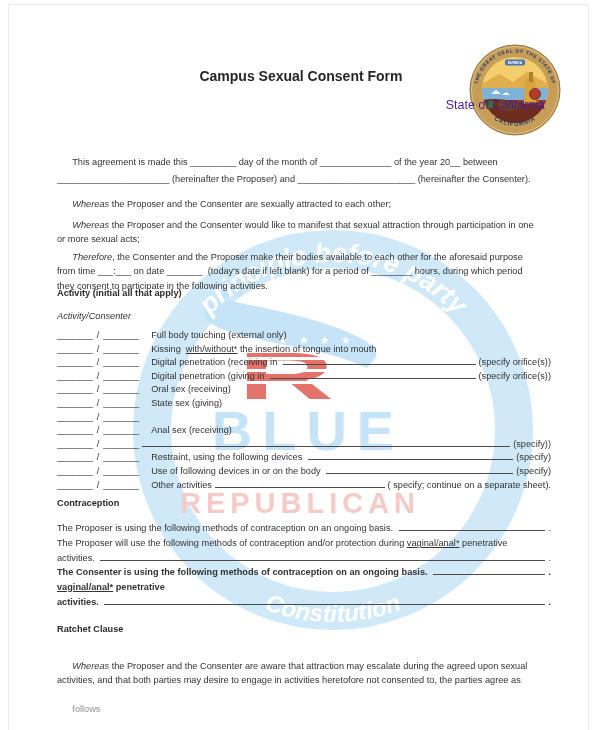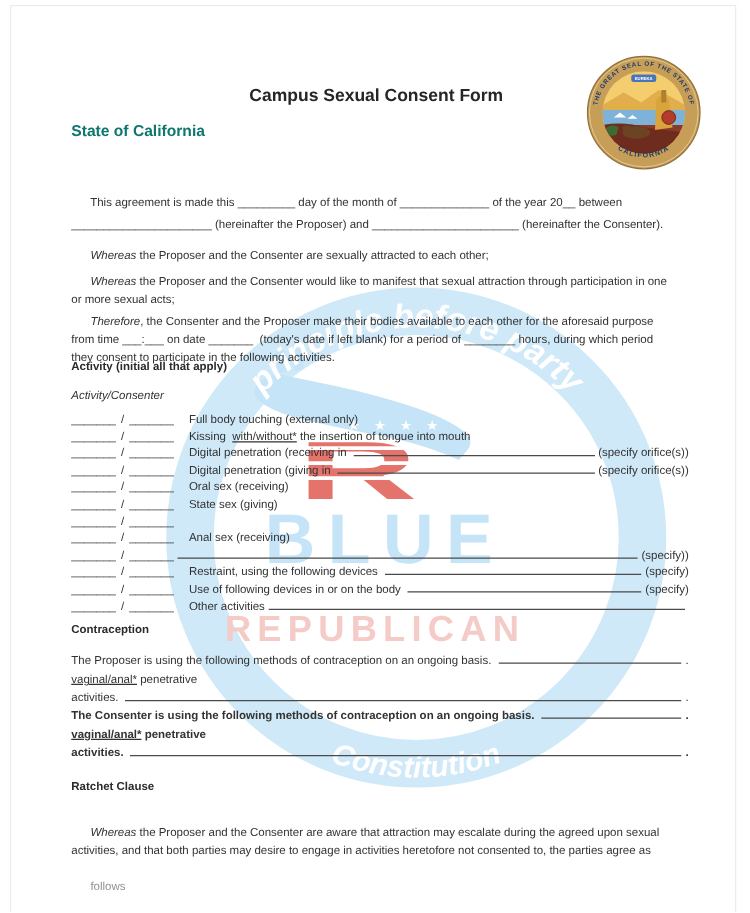--- a/index.html
+++ b/index.html
@@ -3,21 +3,21 @@
 <meta charset="utf-8">
 <style>
   html,body{margin:0;padding:0;background:#fff;}
   .canvas{position:relative;width:600px;height:730px;background:#ffffff;overflow:hidden;
           font-family:"Liberation Sans",sans-serif;color:#333;}
   .pgline{position:absolute;background:#ececec;}
   .wm{position:absolute;left:0;top:0;z-index:0;pointer-events:none;}
   .content{position:absolute;left:57px;top:0;width:502px;z-index:1;font-size:9.2px;color:#333;}
   .abs{position:absolute;left:0;}
   .ttl{width:488px;text-align:center;font-weight:bold;font-size:14px;color:#262626;}
-  .sub{width:488px;text-align:left;font-weight:bold;font-size:12.5px;color:#0f766e;}
+  .sub{width:488px;text-align:right;font-weight:normal;font-size:12.5px;color:#4c1d95;}
   .para{white-space:pre;line-height:14.5px;}
   .para2{white-space:pre;line-height:17.5px;}
   .it{font-style:italic;}
   .bold{font-weight:bold;color:#2b2b2b;text-align:right;}
   .row{display:flex;align-items:baseline;height:13.6px;line-height:13.6px;white-space:pre;}
   .ub{letter-spacing:0;}
   .sl{padding:0 4px;}
   .lbl{margin-left:12px;white-space:pre;}
   .fill{flex:1 1 auto;border-bottom:0.8px solid #4a4a4a;margin:0 3px 2px 3px;min-width:10px;}
   .sfx{white-space:pre;}
@@ -163,32 +163,32 @@
       <div class="row">
         <span class="ub">_______</span><span class="sl">/</span><span class="ub">_______</span>
         <span class="lbl">Restraint, using the following devices </span><span class="fill"></span><span class="sfx">(specify)</span>
       </div>
       <div class="row">
         <span class="ub">_______</span><span class="sl">/</span><span class="ub">_______</span>
         <span class="lbl">Use of following devices in or on the body </span><span class="fill"></span><span class="sfx">(specify)</span>
       </div>
       <div class="row">
         <span class="ub">_______</span><span class="sl">/</span><span class="ub">_______</span>
-        <span class="lbl">Other activities</span><span class="fill"></span>
+        <span class="lbl">Other activities</span><span class="fill"></span><span class="sfx">( specify; continue on a separate sheet).</span>
       </div>
     </div>
 
     <div class="abs bold" style="top:498px;">Contraception</div>
 
     <div class="abs" style="top:521px;width:494px;">
       <div class="cline">
         <span>The Proposer is using the following methods of contraception on an ongoing basis. </span><span class="fill" style="max-width:170px;"></span><span>.</span>
       </div>
       <div class="cline">
-        <span class="ul">vaginal/anal*</span><span> penetrative</span>
+        <span>The Proposer will use the following methods of contraception and/or protection during </span><span class="ul">vaginal/anal*</span><span> penetrative</span>
       </div>
       <div class="cline">
         <span>activities. </span><span class="fill"></span><span>.</span>
       </div>
     </div>
 
     <div class="abs" style="top:565px;width:494px;font-weight:bold;">
       <div class="cline">
         <span>The Consenter is using the following methods of contraception on an ongoing basis. </span><span class="fill" style="max-width:170px;"></span><span>.</span>
       </div>

